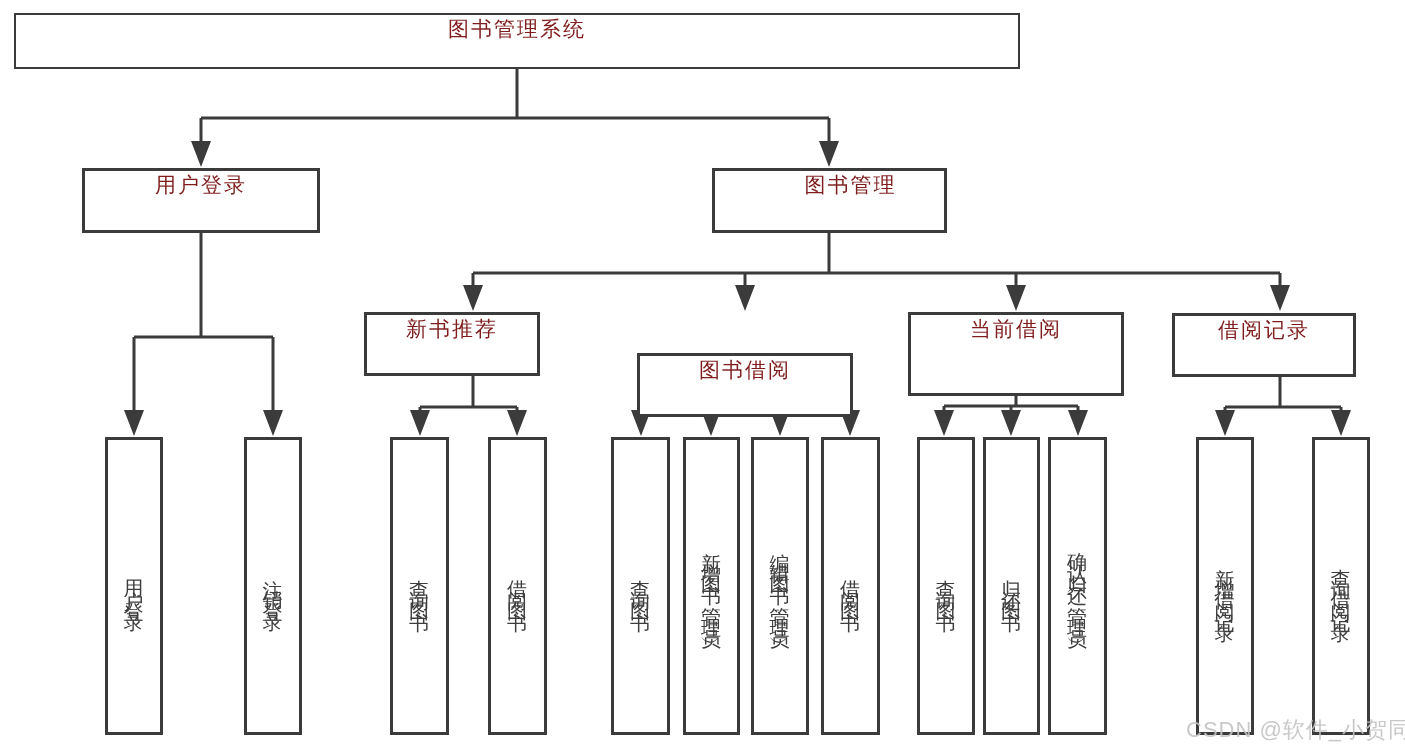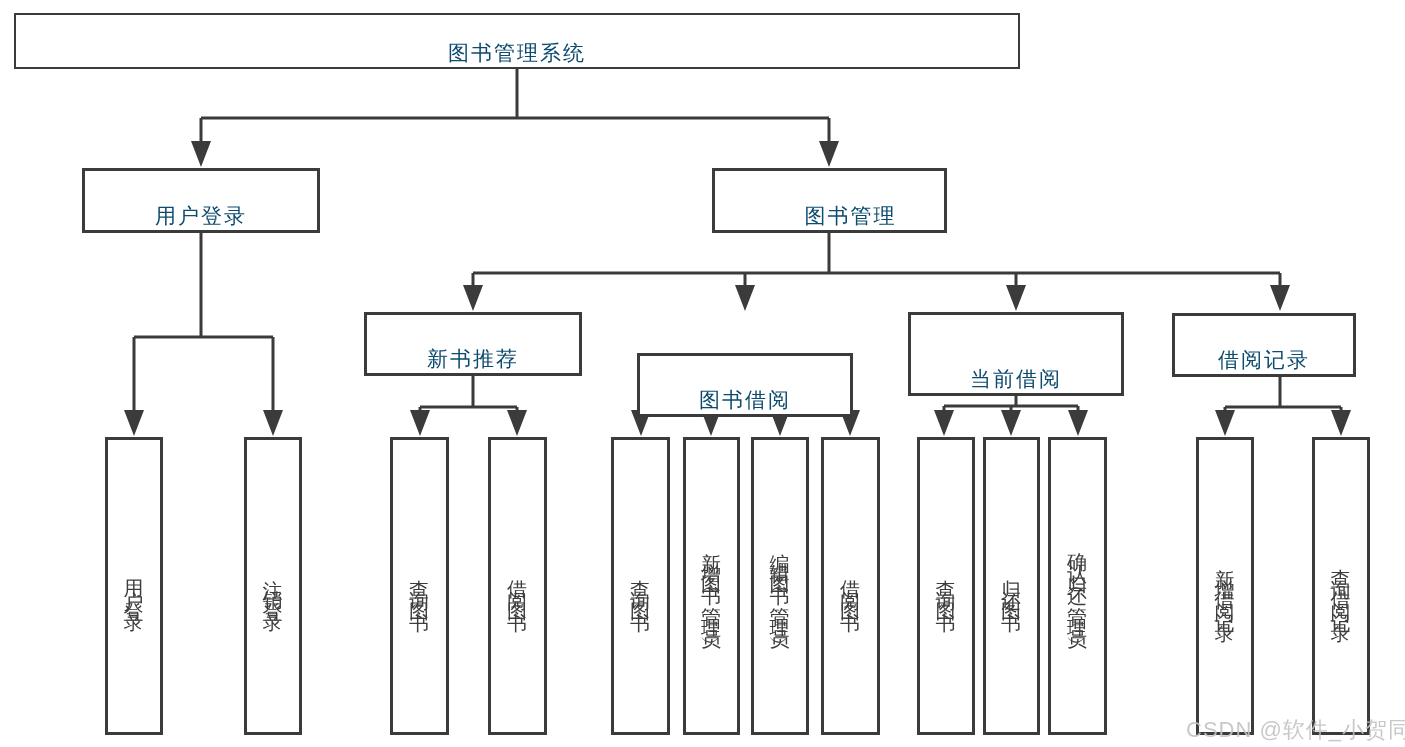--- a/index.html
+++ b/index.html
@@ -4,22 +4,22 @@
 <style>
   * { margin:0; padding:0; box-sizing:border-box; }
   html,body { background:#ffffff; }
   .canvas {
     position:relative; width:1405px; height:747px; background:#ffffff;
     font-family:"Liberation Sans", sans-serif; overflow:hidden;
   }
   .connectors { position:absolute; left:0; top:0; width:1405px; height:747px; }
   .node {
     position:absolute; border:3px solid #3b3b3b; background:#ffffff;
-    display:flex; align-items:flex-end; justify-content:center;
-    color:#0c4a6e; font-size:21px; letter-spacing:2px; white-space:nowrap;
+    display:flex; align-items:flex-start; justify-content:center;
+    color:#7f1d1d; font-size:21px; letter-spacing:2px; white-space:nowrap;
   }
   .node.root { border-width:2px; }
   .leaf {
     position:absolute; border:3px solid #3b3b3b; background:#ffffff;
     display:flex; align-items:center; justify-content:center; color:#3d3d3d;
   }
   .leaf span {
     writing-mode:vertical-rl; text-orientation:mixed;
     font-size:20px; letter-spacing:11px; line-height:1;
   }
@@ -66,21 +66,21 @@
     <span>图书管理系统</span>
   </div>
 
   <div class="node" style="left:82px; top:168px; width:238px; height:65px;">
     <span>用户登录</span>
   </div>
   <div class="node" style="left:712px; top:168px; width:235px; height:65px;padding-left:42px;">
     <span>图书管理</span>
   </div>
 
-  <div class="node" style="left:364px; top:312px; width:218px; height:64px;">
+  <div class="node" style="left:364px; top:312px; width:176px; height:64px;">
     <span>新书推荐</span>
   </div>
   <div class="node" style="left:637px; top:312px; width:216px; height:64px;margin-top:41px;">
     <span>图书借阅</span>
   </div>
   <div class="node" style="left:908px; top:312px; width:216px; height:84px;">
     <span>当前借阅</span>
   </div>
   <div class="node" style="left:1172px; top:313px; width:184px; height:64px;">
     <span>借阅记录</span>

